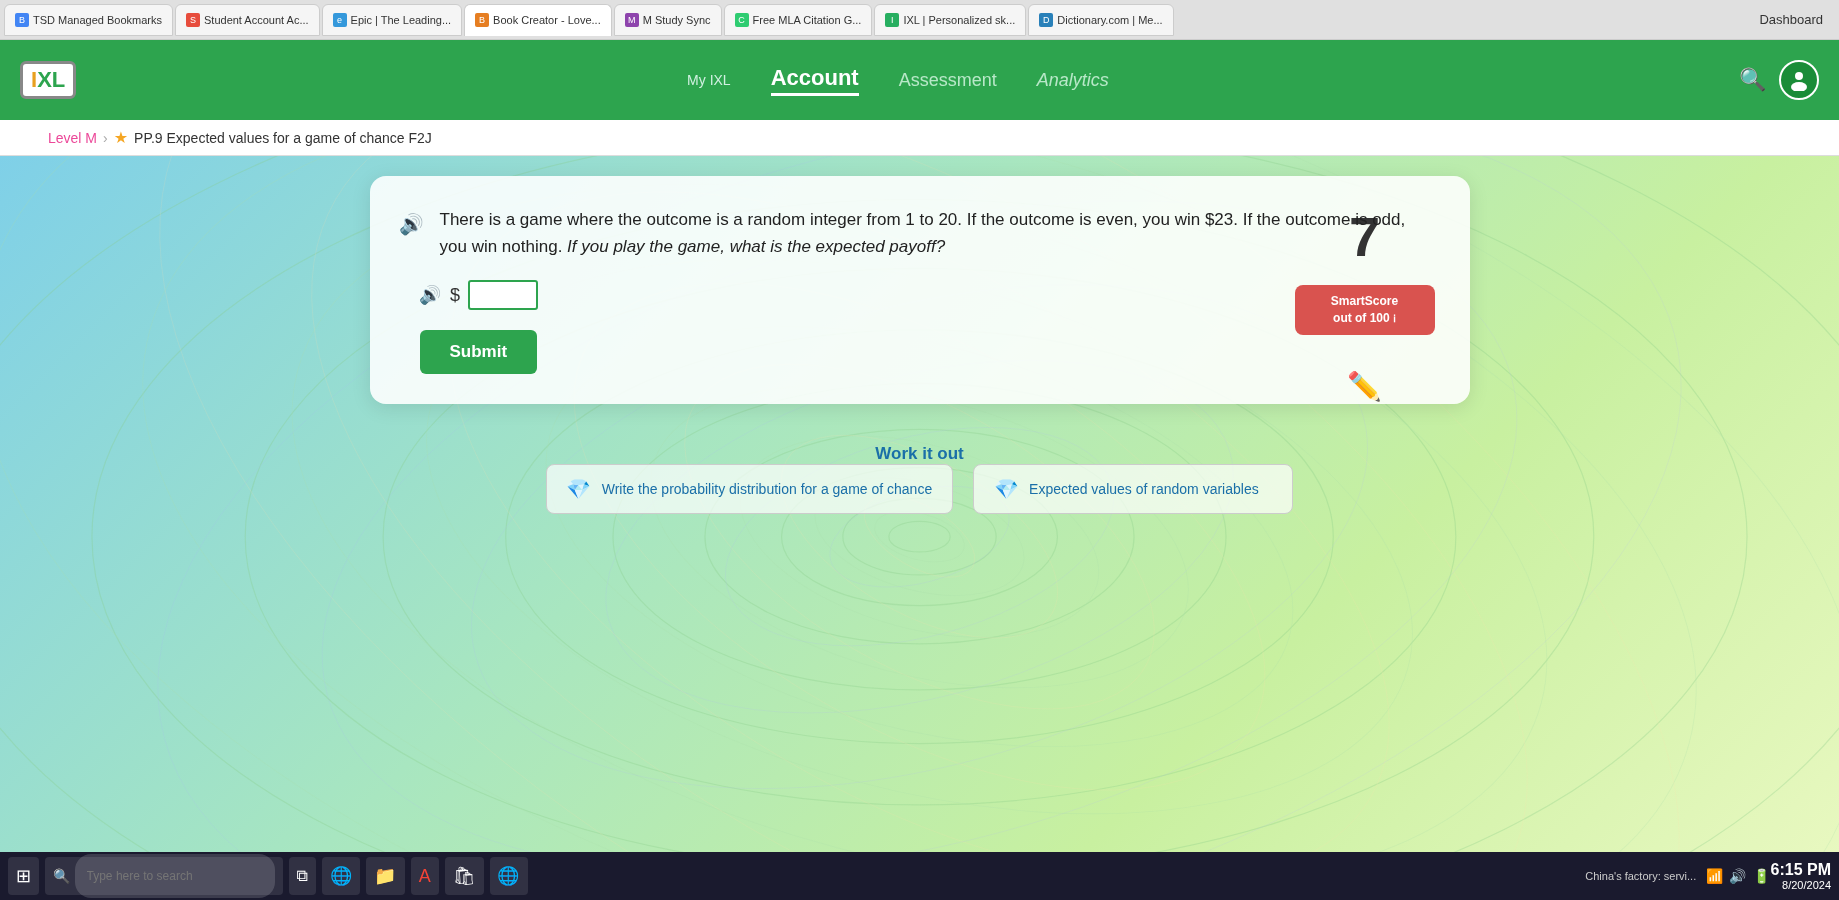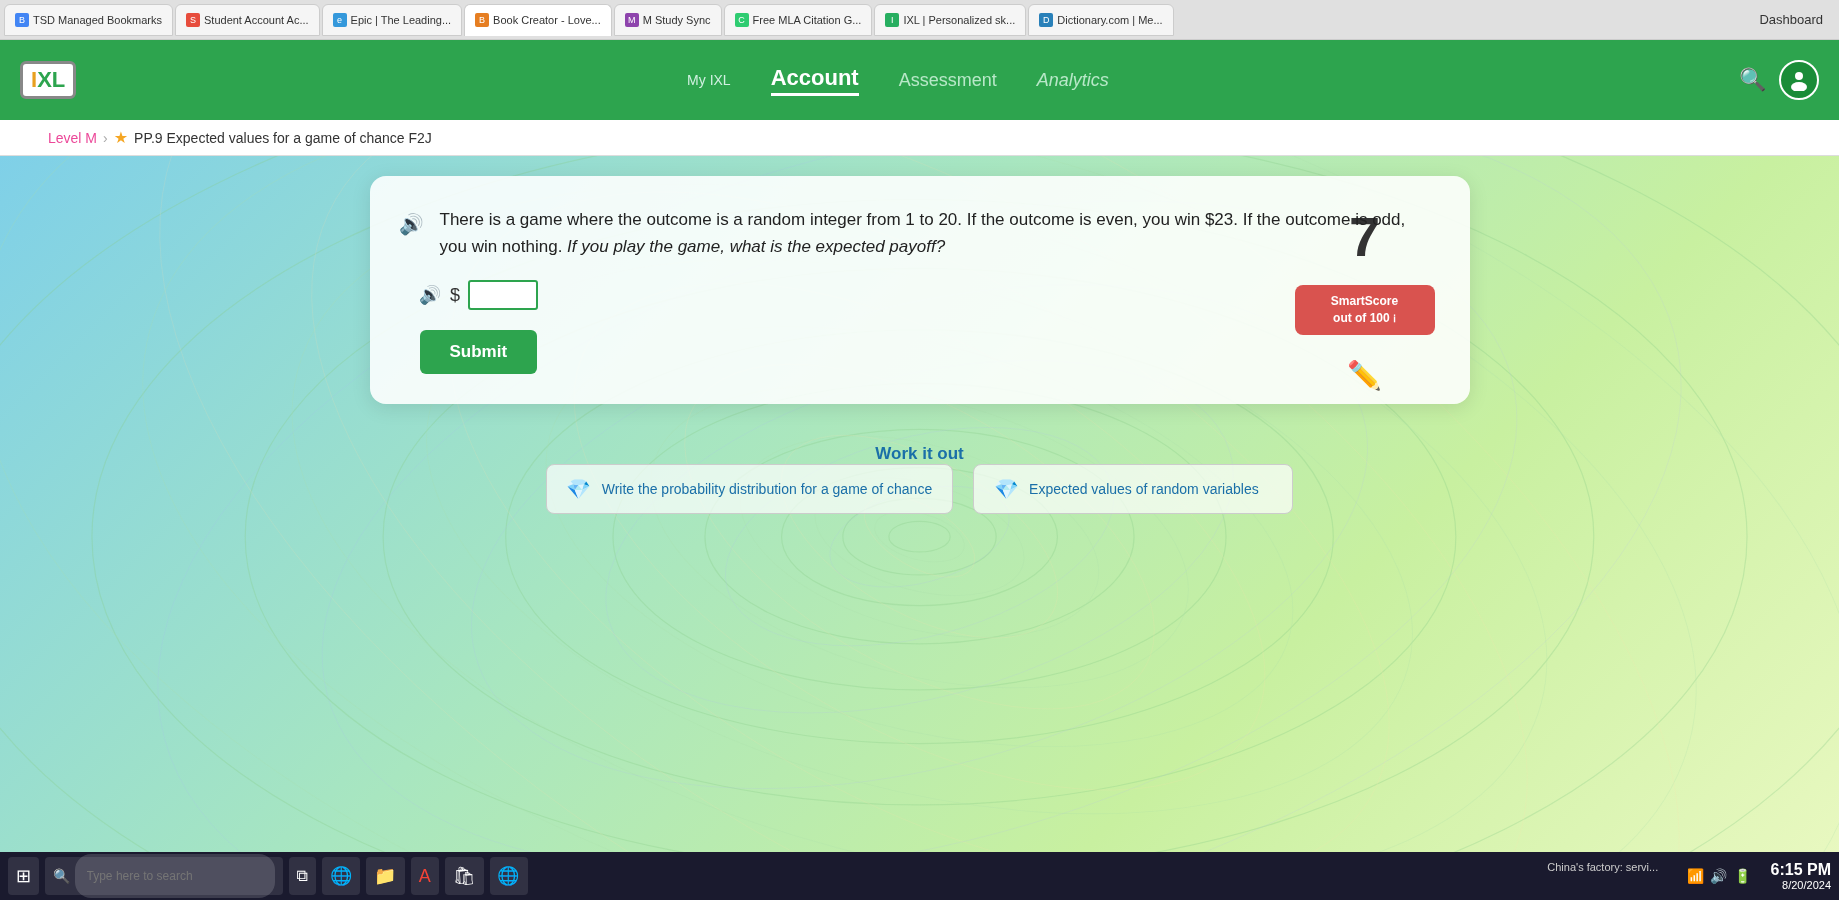--- a/index.html
+++ b/index.html
@@ -208,21 +208,21 @@
       background: #d9534f;
       color: #fff;
       border: none;
       border-radius: 8px;
       padding: 8px 12px;
       font-size: 13px;
       font-weight: 700;
       cursor: pointer;
       width: 140px;
       line-height: 1.3;
-      margin-bottom: 4px;
+      margin-bottom: 15px;
     }
     .smart-score-value {
       font-size: 52px;
       font-weight: 900;
       color: #333;
       display: block;
       margin: 6px 0;
     }
 
     .pencil-icon {
@@ -316,21 +316,22 @@
       padding: 4px 12px;
       color: #fff;
       font-size: 12px;
       width: 200px;
       height: 44px;
       outline: none;
     }
     .taskbar-right {
       margin-left: auto;
       display: flex;
-      gap: 19px;
+      align-items: center;
+      gap: 0;
       color: #fff;
       font-size: 11px;
     }
     .taskbar-system-icons {
       display: flex;
       gap: 6px;
       align-items: center;
       font-size: 14px;
       color: #ccc;
     }

